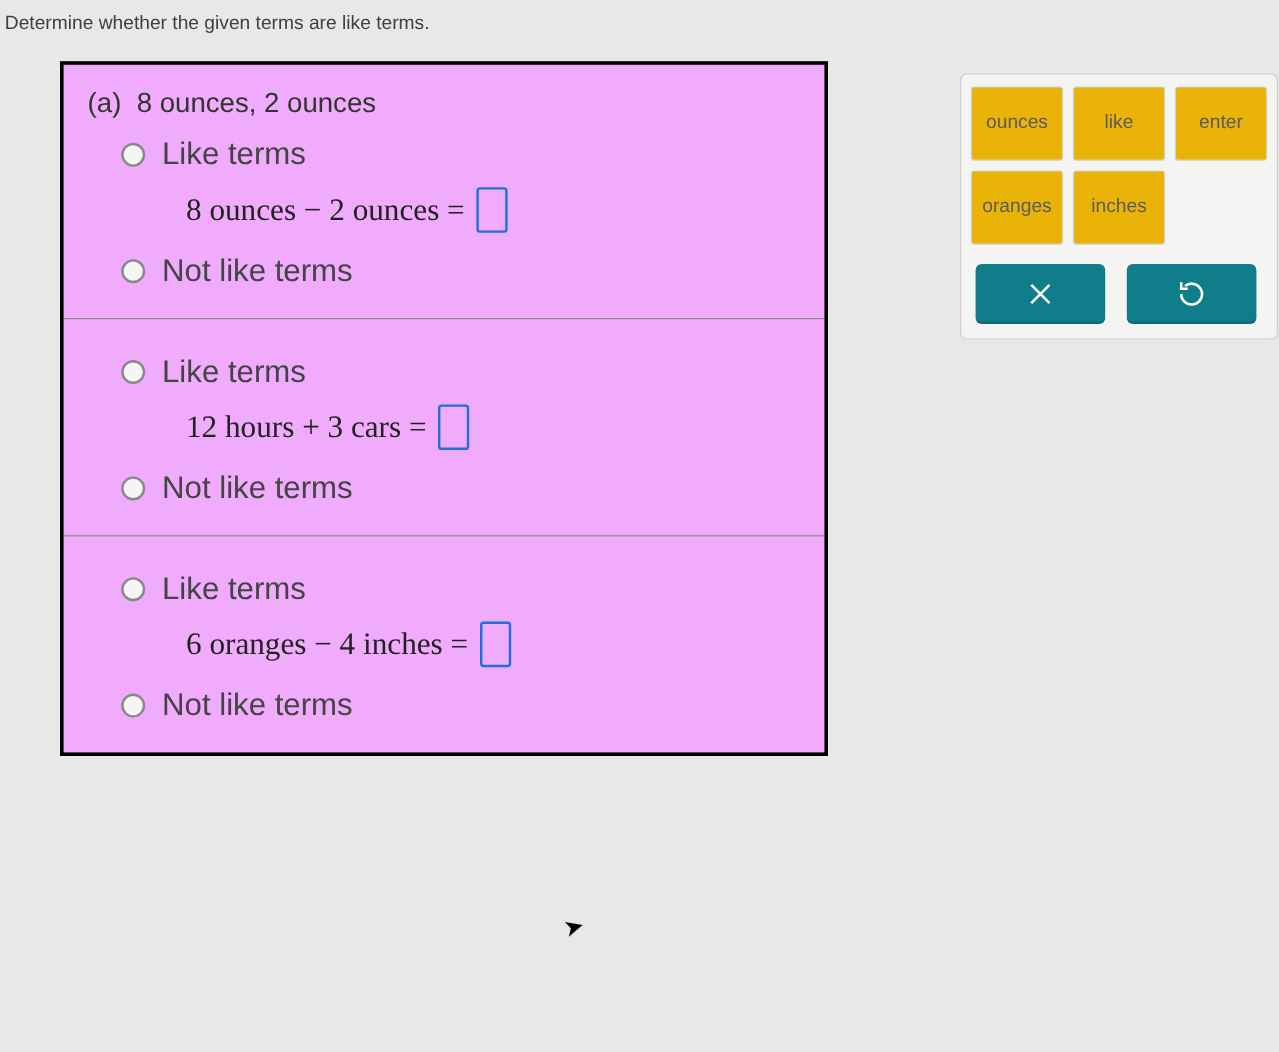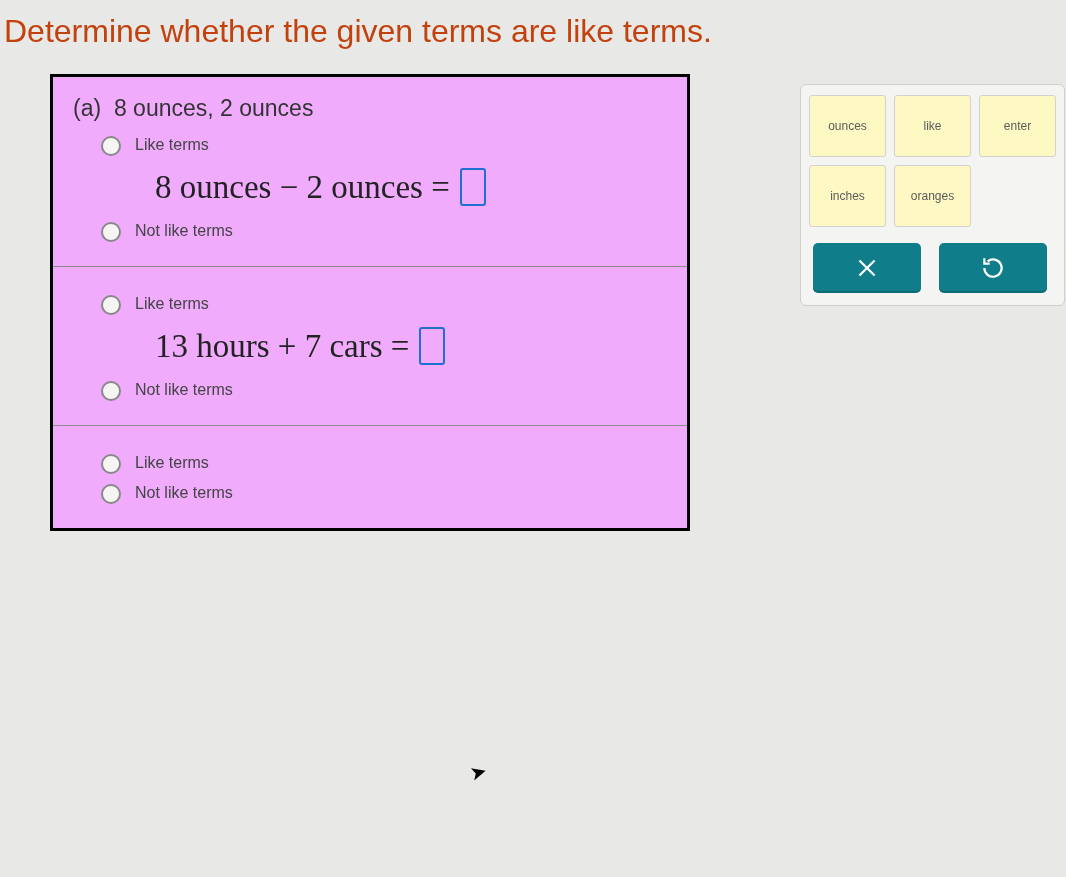--- a/index.html
+++ b/index.html
@@ -7,23 +7,23 @@
     font-family: Verdana, Geneva, sans-serif;
     background: #e8e8e6;
     width: 1066px;
     height: 877px;
     overflow: hidden;
     position: relative;
     color: #333;
   }
   .instructions {
     padding: 8px 10px 20px 4px;
-    font-size: 32px;
+    font-size: 16px;
     line-height: 1.45;
-    color: #c2410c;
+    color: #404040;
   }
   .content-row {
     display: flex;
     align-items: flex-start;
     padding: 0 0 0 50px;
   }
   .problems-box {
     border: 3px solid #000000;
     background: #f0abfc;
     width: 640px;
@@ -33,35 +33,36 @@
     padding: 18px 20px 14px 20px;
   }
   .problem:last-child { border-bottom: none; }
   .prob-head {
     font-size: 23px;
     color: #333;
     margin-bottom: 14px;
   }
   .radio-row {
     display: flex;
+    align-items: center;
     margin: 10px 0 10px 28px;
-    font-size: 16px;
+    font-size: 26px;
     color: #444;
   }
   .radio {
     width: 20px; height: 20px;
     border: 2px solid #888;
     border-radius: 50%;
     margin-right: 14px;
     flex-shrink: 0;
     background: #f5f5f3;
   }
   .equation {
     font-family: 'Times New Roman', Times, serif;
-    font-size: 33px;
+    font-size: 26px;
     color: #222;
     margin: 12px 0 16px 82px;
     display: flex;
     align-items: center;
   }
   .answer-box {
     display: inline-block;
     width: 26px;
     height: 38px;
     border: 2px solid #1f6fd6;
@@ -87,27 +88,27 @@
     padding: 10px 8px 12px 8px;
   }
   .unit-row {
     display: flex;
     gap: 8px;
     margin-bottom: 8px;
   }
   .unit-btn {
     flex: 1;
     height: 62px;
-    background: #fef9c3;
+    background: #eab308;
     border: 1px solid #d2d2d0;
     border-radius: 3px;
     display: flex;
     align-items: center;
     justify-content: center;
-    font-size: 12px;
+    font-size: 16px;
     color: #5b5b5b;
     cursor: pointer;
   }
   .unit-btn.spacer { visibility: hidden; }
   .action-row {
     display: flex;
     gap: 18px;
     margin-top: 16px;
     justify-content: flex-start;
     padding: 0 4px;
@@ -155,51 +156,55 @@
         <span>Not like terms</span>
       </div>
     </div>
 
     <div class="problem">
       <div class="radio-row">
         <span class="radio"></span>
         <span>Like terms</span>
       </div>
       <div class="equation">
-        <span>13 hours + 7 cars =</span>
+        <span>12 hours + 3 cars =</span>
         <span class="answer-box"></span>
       </div>
       <div class="radio-row">
         <span class="radio"></span>
         <span>Not like terms</span>
       </div>
     </div>
 
     <div class="problem">
       <div class="radio-row">
         <span class="radio"></span>
         <span>Like terms</span>
+      </div>
+      <div class="equation">
+        <span>6 oranges − 4 inches =</span>
+        <span class="answer-box"></span>
       </div>
       <div class="radio-row">
         <span class="radio"></span>
         <span>Not like terms</span>
       </div>
     </div>
 
   </div>
 
   <div class="palette">
     <div class="unit-row">
       <div class="unit-btn">ounces</div>
       <div class="unit-btn">like</div>
       <div class="unit-btn">enter</div>
     </div>
     <div class="unit-row">
+      <div class="unit-btn">oranges</div>
       <div class="unit-btn">inches</div>
-      <div class="unit-btn">oranges</div>
       <div class="unit-btn spacer"></div>
     </div>
     <div class="action-row">
       <div class="action-btn">
         <svg viewBox="0 0 24 24">
             <line x1="5" y1="5" x2="19" y2="19"></line>
             <line x1="19" y1="5" x2="5" y2="19"></line>
           </svg>
       </div>
       <div class="action-btn">

